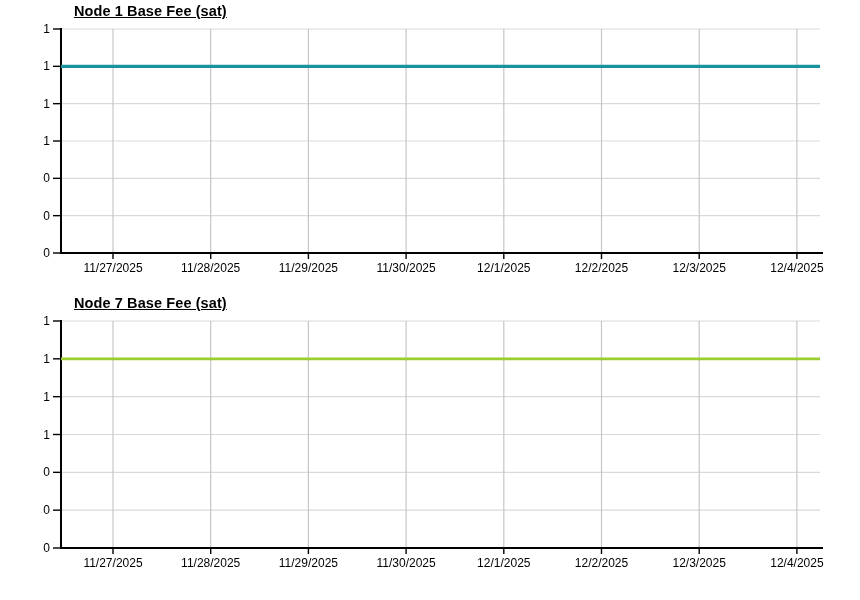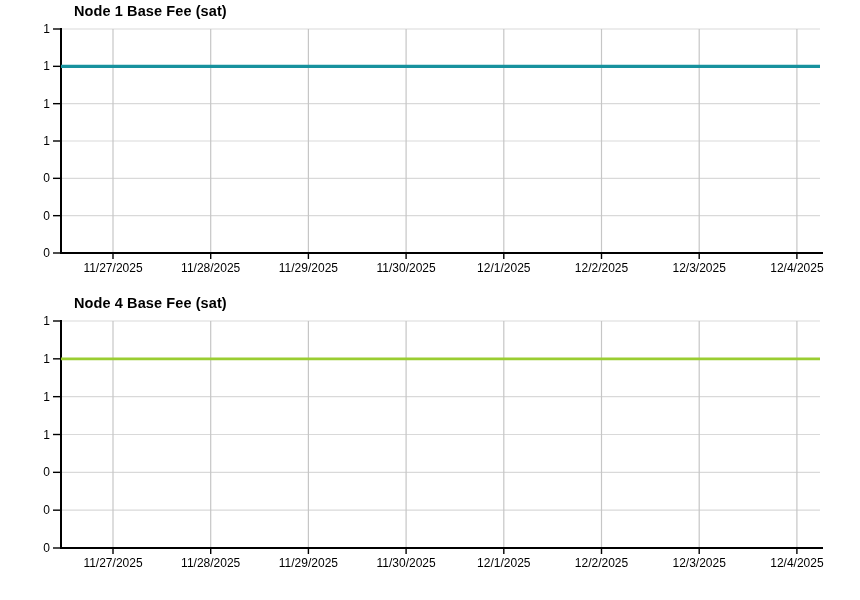--- a/index.html
+++ b/index.html
@@ -4,21 +4,21 @@
 <style>
   html,body { margin:0; padding:0; background:#ffffff; }
   .page {
     position:relative; width:860px; height:600px;
     background:#ffffff; overflow:hidden;
     font-family:"Liberation Sans", sans-serif;
   }
   .chart-title {
     position:absolute; left:74px; margin:0;
     font:bold 14.5px "Liberation Sans", sans-serif;
-    color:#000000; letter-spacing:0.1px; white-space:nowrap;
+    color:#000000; letter-spacing:0.1px; white-space:nowrap;text-decoration:underline;
   }
   #title1 { top:3px; }
   #title2 { top:295px; }
   svg.plot { position:absolute; left:0; display:block; }
   #plot1 { top:0; }
   #plot2 { top:292px; }
   .ticklab {
     font-family:"Liberation Sans", sans-serif;
     font-size:12px; fill:#000000;
   }
@@ -76,21 +76,21 @@
         <text x="50" y="219.66666666666666" text-anchor="end" class="ticklab">0</text>
         <line x1="53" y1="253" x2="61" y2="253" stroke="#000000" stroke-width="1.4"></line>
         <text x="50" y="257" text-anchor="end" class="ticklab">0</text>
         <line x1="61" y1="28" x2="61" y2="254" stroke="#000000" stroke-width="2"></line>
         <line x1="60" y1="253" x2="823" y2="253" stroke="#000000" stroke-width="2"></line>
         <line x1="61" y1="66.33333333333331" x2="820" y2="66.33333333333331" stroke="#17929e" stroke-width="3.2"></line>
       </svg>
   </section>
 
   <section>
-    <h2 class="chart-title" id="title2">Node 4 Base Fee (sat)</h2>
+    <h2 class="chart-title" id="title2">Node 7 Base Fee (sat)</h2>
     <svg class="plot" id="plot2" width="860" height="308" viewBox="0 0 860 308">
         <line x1="61" y1="29" x2="820" y2="29" stroke="#d9d9d9" stroke-width="1.2"></line>
         <line x1="61" y1="66.83333333333331" x2="820" y2="66.83333333333331" stroke="#d9d9d9" stroke-width="1.2"></line>
         <line x1="61" y1="104.66666666666666" x2="820" y2="104.66666666666666" stroke="#d9d9d9" stroke-width="1.2"></line>
         <line x1="61" y1="142.5" x2="820" y2="142.5" stroke="#d9d9d9" stroke-width="1.2"></line>
         <line x1="61" y1="180.33333333333331" x2="820" y2="180.33333333333331" stroke="#d9d9d9" stroke-width="1.2"></line>
         <line x1="61" y1="218.16666666666666" x2="820" y2="218.16666666666666" stroke="#d9d9d9" stroke-width="1.2"></line>
         <line x1="61" y1="256" x2="820" y2="256" stroke="#d9d9d9" stroke-width="1.2"></line>
         <line x1="113" y1="29" x2="113" y2="256" stroke="#c6c6c6" stroke-width="1.2"></line>
         <line x1="113" y1="256" x2="113" y2="262" stroke="#000000" stroke-width="1.4"></line>

